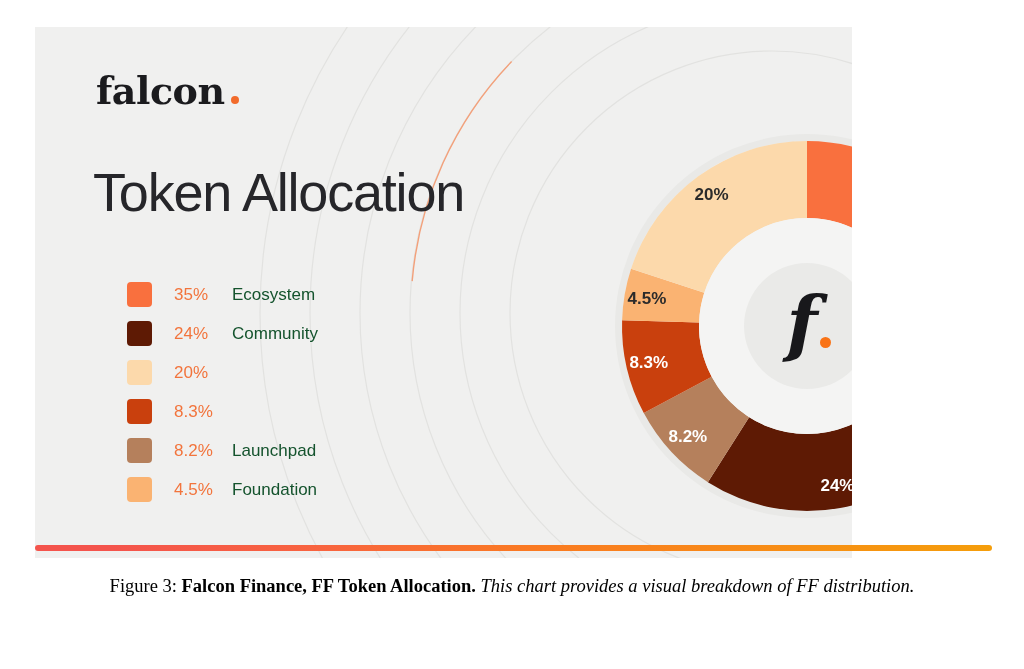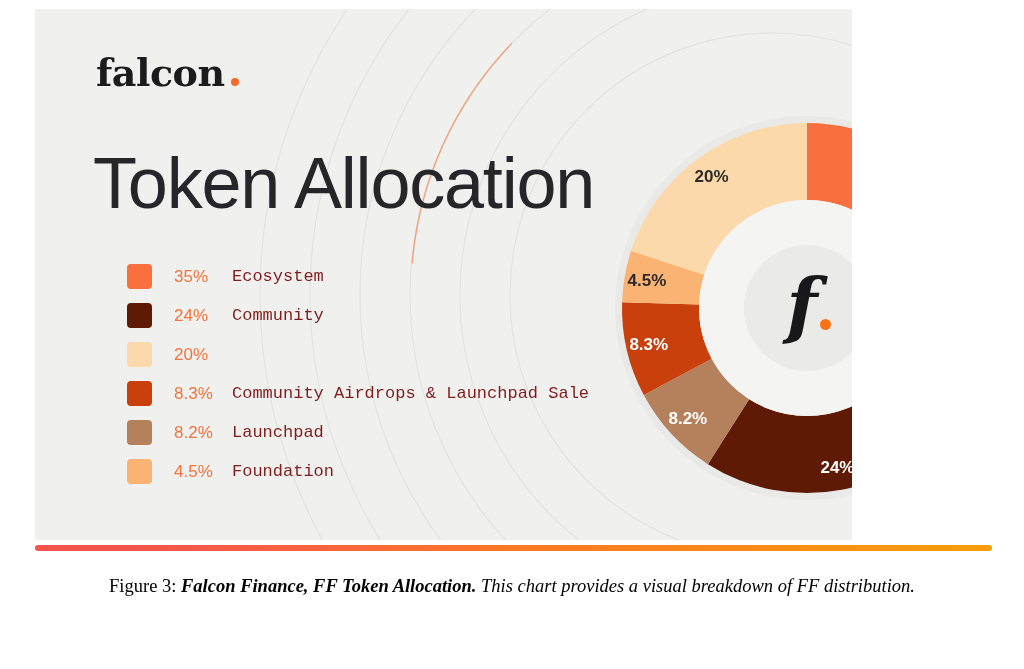--- a/index.html
+++ b/index.html
@@ -12,21 +12,21 @@
     height: 669px;
     position: relative;
     font-family: "Liberation Sans", sans-serif;
     overflow: hidden;
   }
 
   
   #figure-card {
     position: absolute;
     left: 35px;
-    top: 9px;
+    top: 27px;
     width: 817px;
     height: 531px;
     background: #f0f0ef;
     overflow: hidden;
   }
 
   #bg-arcs {
     position: absolute;
     left: 0; top: 0;
     width: 957px; height: 531px;
@@ -57,21 +57,21 @@
     background: #f26b2b;
     margin-left: 6px;
     display: inline-block;
   }
 
   
   #chart-title {
     position: absolute;
     left: 58px;
     top: 137px;
-    font-size: 72px;
+    font-size: 54px;
     font-weight: 400;
     letter-spacing: -1.2px;
     color: #26262a;
     line-height: 1.05;
     white-space: nowrap;
   }
 
   
   #legend {
     position: absolute;
@@ -92,23 +92,22 @@
   .legend-pct {
     width: 58px;
     margin-left: 22px;
     font-size: 17px;
     color: #f2743c;
     flex: 0 0 auto;
     white-space: nowrap;
   }
   .legend-label {
     font-size: 17px;
-    color: #7f1d1d;
+    color: #14532d;
     white-space: nowrap;
-    font-family: Liberation Mono, monospace;
   }
 
   
   #donut-wrap {
     position: absolute;
     left: 557px;
     top: 84px;
     width: 430px;
     height: 430px;
   }
@@ -168,21 +167,20 @@
     top: 572px;
     width: 920px;
     text-align: center;
     font-family: "Liberation Serif", "DejaVu Serif", serif;
     font-size: 18.5px;
     line-height: 1.55;
     color: #000;
   }
   #caption .cap-bold {
     font-weight: 700;
-    font-style: italic;
   }
   #caption .cap-italic {
     font-style: italic;
     margin-top: 44px;
   }
 </style>
 </head>
 <body>
 
 <div id="figure-card" style="background: rgb(240, 240, 239);">
@@ -220,21 +218,20 @@
       <span class="legend-pct">24%</span>
       <span class="legend-label">Community</span>
     </div>
     <div class="legend-row">
       <span class="legend-swatch" style="background:#fcd9ab"></span>
       <span class="legend-pct">20%</span>
     </div>
     <div class="legend-row">
       <span class="legend-swatch" style="background:#c9400d"></span>
       <span class="legend-pct">8.3%</span>
-      <span class="legend-label">Community Airdrops &amp; Launchpad Sale</span>
     </div>
     <div class="legend-row">
       <span class="legend-swatch" style="background:#b5805c"></span>
       <span class="legend-pct">8.2%</span>
       <span class="legend-label">Launchpad</span>
     </div>
     <div class="legend-row">
       <span class="legend-swatch" style="background:#fab372"></span>
       <span class="legend-pct">4.5%</span>
       <span class="legend-label">Foundation</span>

